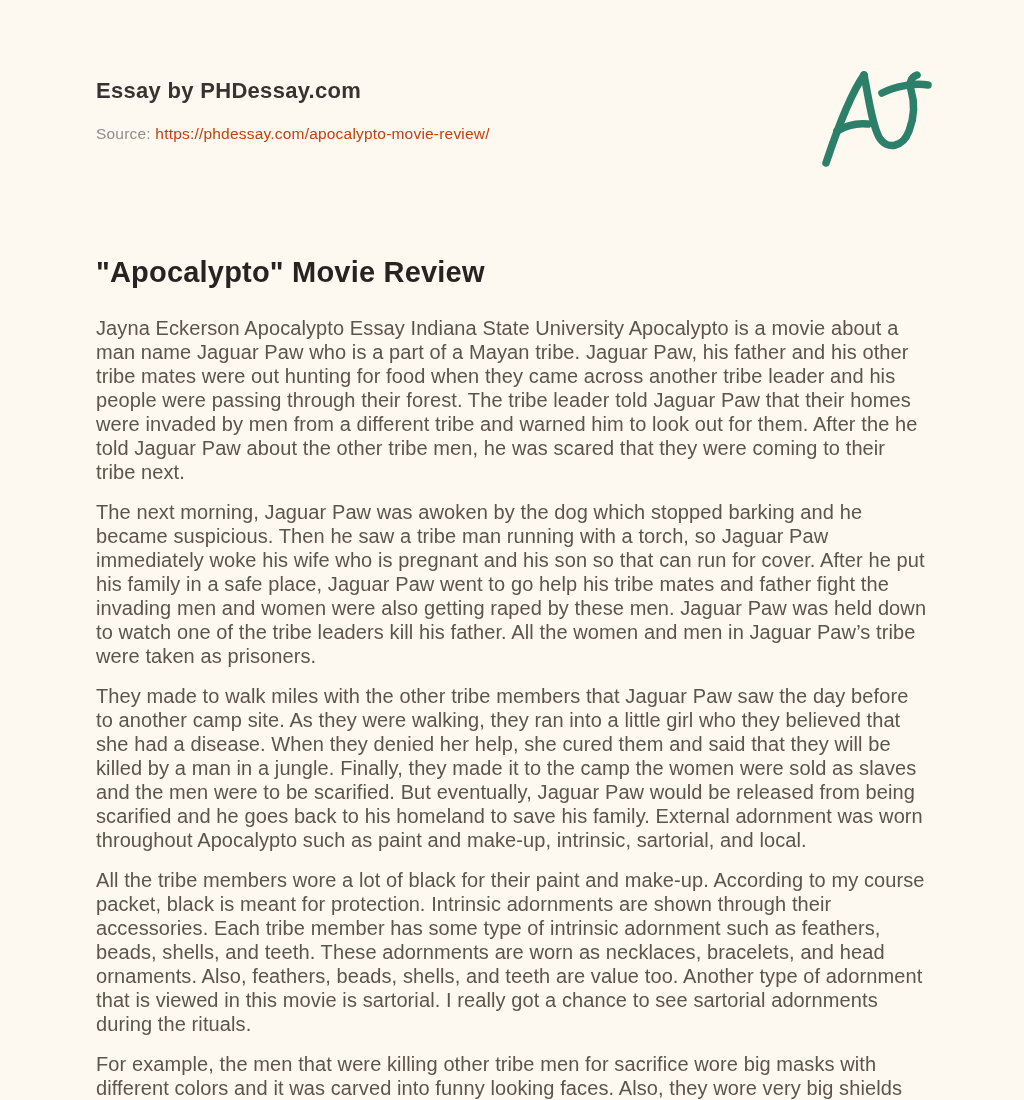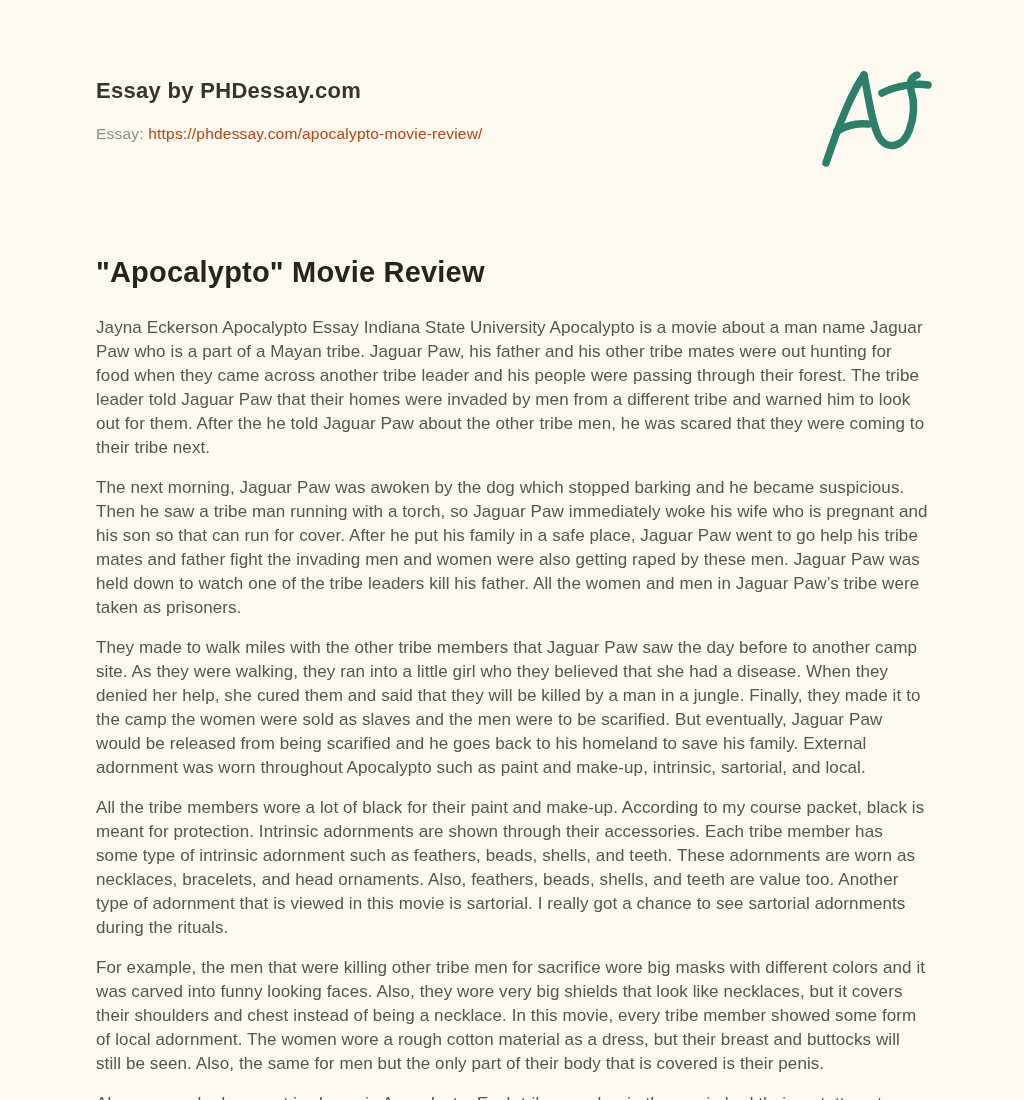--- a/index.html
+++ b/index.html
@@ -63,36 +63,36 @@
     font-weight: 600;
     color: #272320;
     letter-spacing: 0.2px;
   }
   .essay-body {
     margin-top: 27px;
   }
   .essay-body p {
     margin: 0 0 16px 0;
     max-width: 833px;
-    font-size: 17px;
+    font-size: 20px;
     line-height: 24px;
     color: #5c554c;
     letter-spacing: 0.1px;
   }
 </style>
 </head>
 <body>
 
 <div class="page">
 
   <div class="header-row">
     <div>
       <h1 class="brand">Essay by PHDessay.com</h1>
       <div class="source-line">
-        <span class="source-label">Essay:</span>
+        <span class="source-label">Source:</span>
         <a class="source-link" href="#">https://phdessay.com/apocalypto-movie-review/</a>
       </div>
     </div>
 
     <div class="logo-wrap">
       <svg viewBox="0 0 120 104" fill="none" xmlns="http://www.w3.org/2000/svg" aria-hidden="true">
 
         <path d="M 12 97 C 23 64 38 26 50 9" stroke="#2c8069" stroke-width="7.5" stroke-linecap="round" fill="none"></path>
 
         <path d="M 50 9 C 55 34 58 58 65 71 C 73 85 89 81 95 65 C 100 52 101 37 97 24 C 95 17 97 11 103 9" stroke="#2c8069" stroke-width="7.5" stroke-linecap="round" fill="none"></path>

